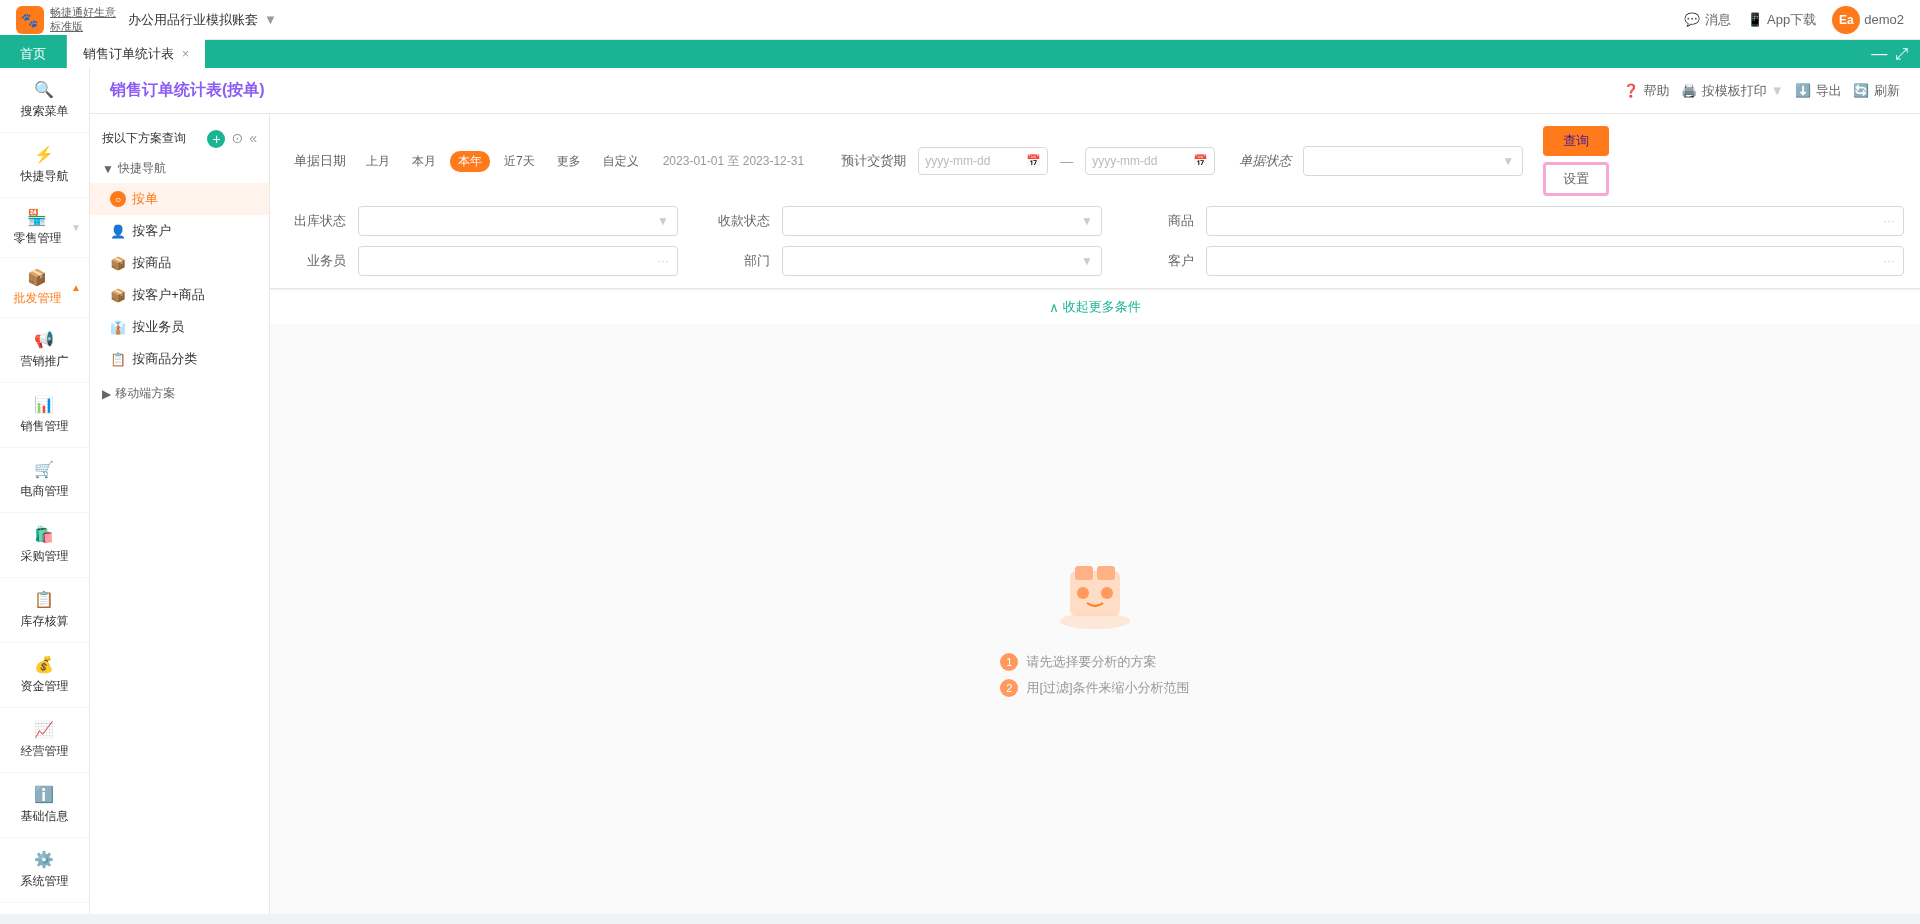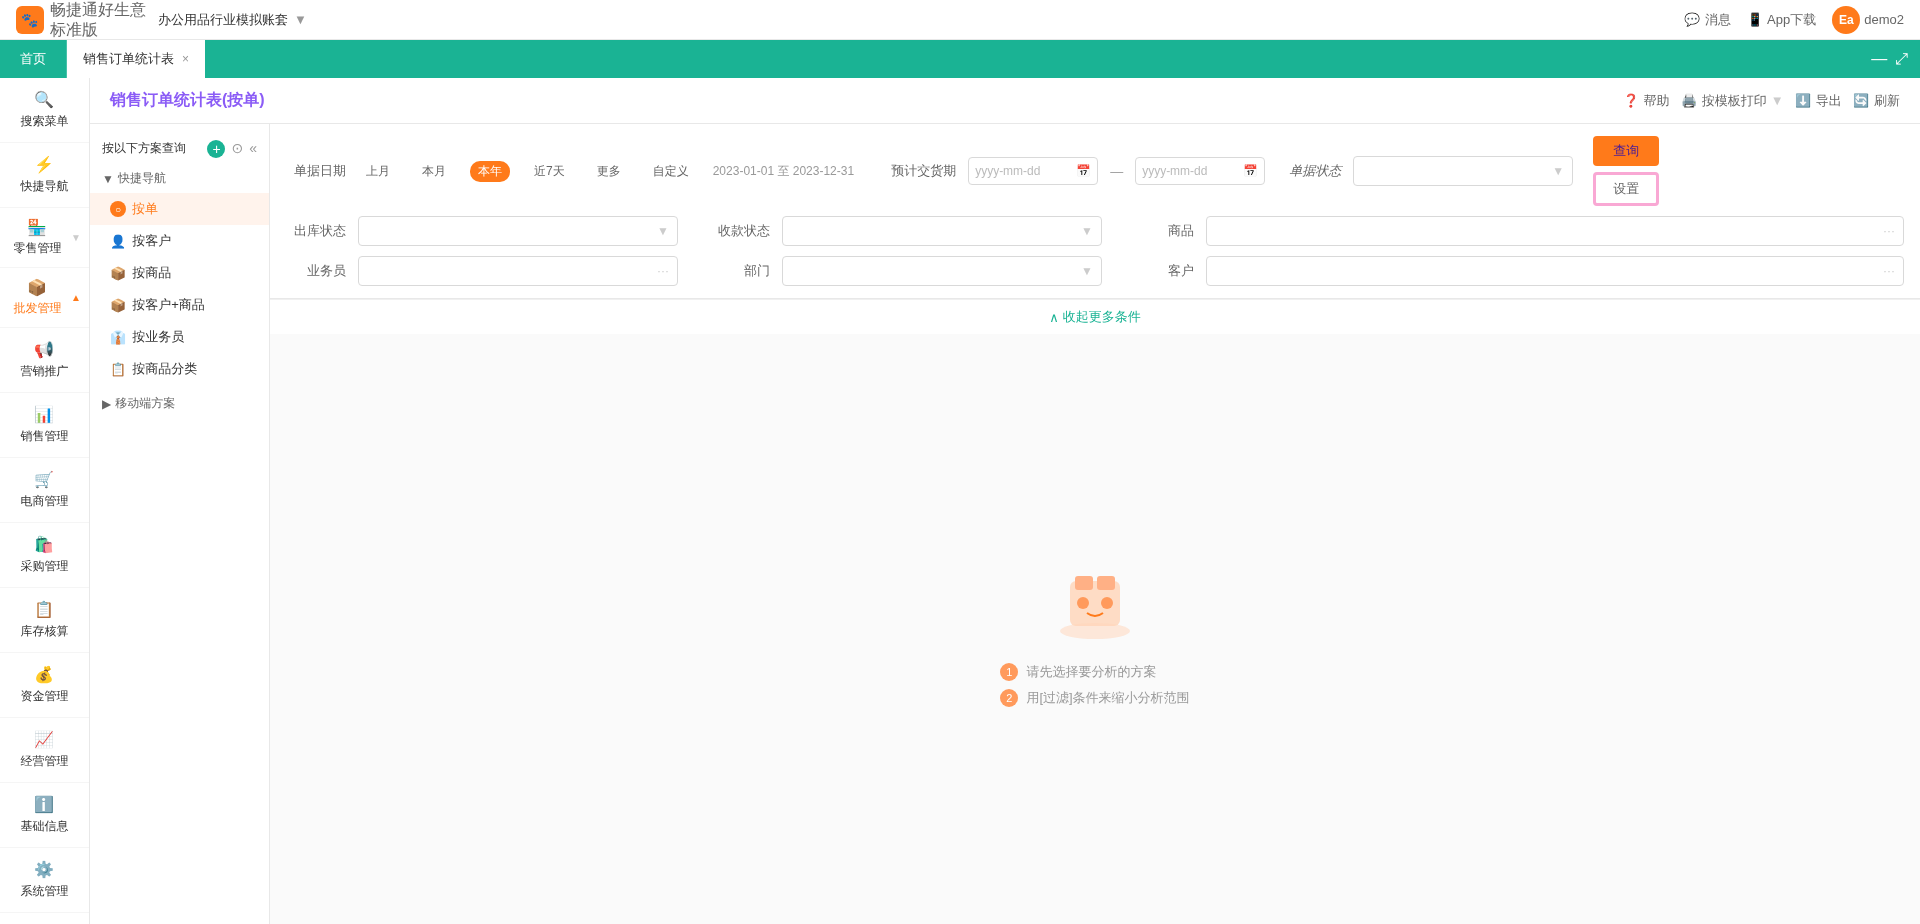--- a/index.html
+++ b/index.html
@@ -21,40 +21,40 @@
       gap: 6px;
       min-width: 80px;
     }
     .logo-icon {
       width: 28px; height: 28px;
       background: #ff7a1a;
       border-radius: 6px;
       display: flex; align-items: center; justify-content: center;
       color: #fff; font-size: 14px; font-weight: bold;
     }
-    .logo-text { font-size: 16px; color: #666; line-height: 1.2; }
+    .logo-text { font-size: 11px; color: #666; line-height: 1.2; text-decoration: underline; }
     .breadcrumb-area {
       display: flex; align-items: center; gap: 6px; flex: 1;
       font-size: 13px; color: #333;
     }
     .top-actions {
       display: flex; align-items: center; gap: 16px; margin-left: auto;
     }
     .top-action-item {
       display: flex; align-items: center; gap: 4px; color: #666; font-size: 13px; cursor: pointer;
     }
     .user-avatar {
       width: 28px; height: 28px; border-radius: 50%; background: #ff7a1a;
       display: flex; align-items: center; justify-content: center;
       color: #fff; font-size: 12px; font-weight: bold;
     }
 
     
     .tab-bar {
-      height: 38px;
+      height: 28px;
       background: #1ab394;
       display: flex;
       align-items: center;
       padding: 0 0;
     }
     .tab-home {
       height: 38px;
       padding: 0 20px;
       background: #1ab394;
       color: #fff;
@@ -155,21 +155,21 @@
       border-radius: 4px;
       padding: 0 8px;
       font-size: 12px;
       color: #333;
       background: #fff;
       display: flex; align-items: center; justify-content: space-between;
       cursor: pointer;
     }
     .filter-select-placeholder { color: #bbb; }
     .date-filter {
-      display: flex; align-items: center; gap: 16px;
+      display: flex; align-items: center; gap: 6px;
     }
     .date-tag {
       padding: 2px 8px;
       border-radius: 3px;
       font-size: 12px;
       cursor: pointer;
       color: #666;
     }
     .date-tag.active {
       background: #ff7a1a;

